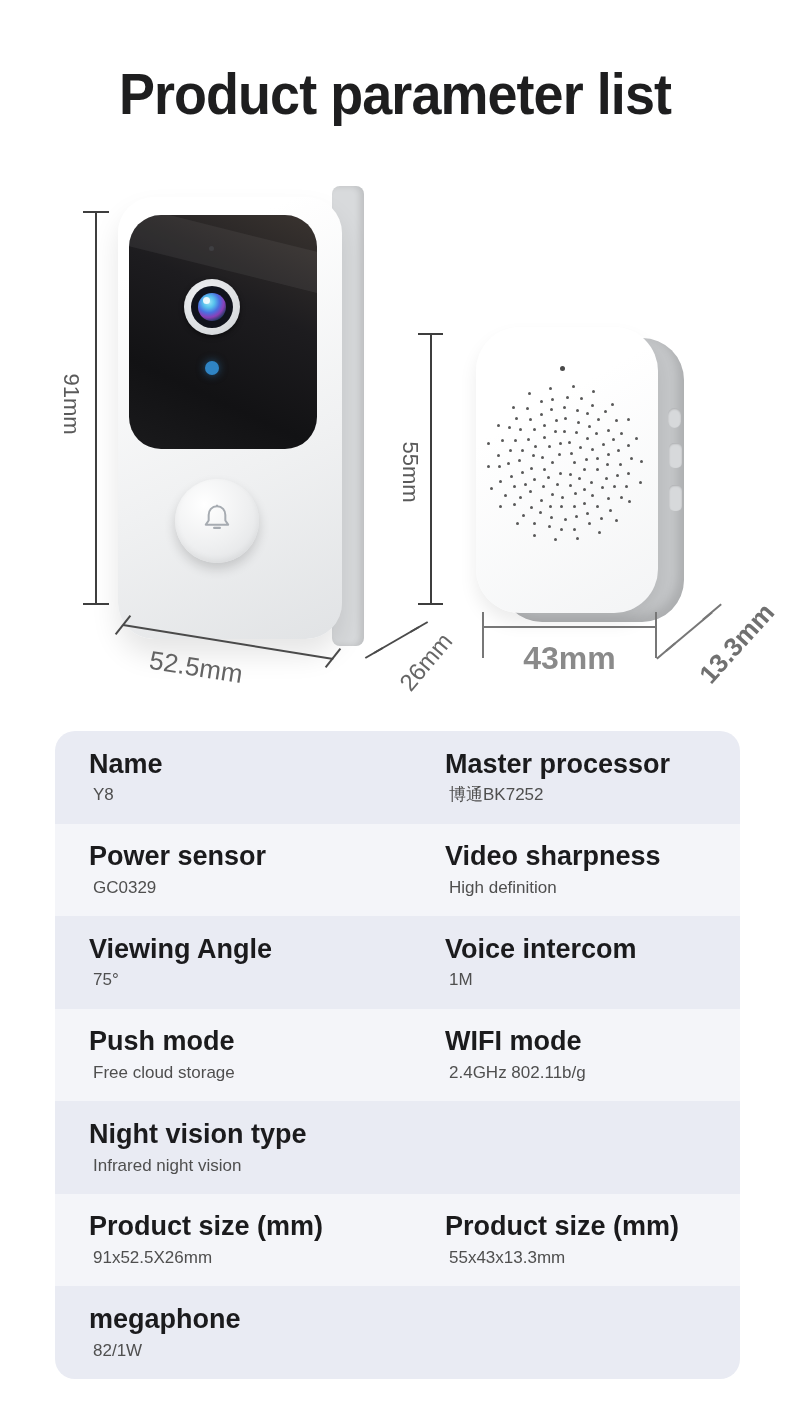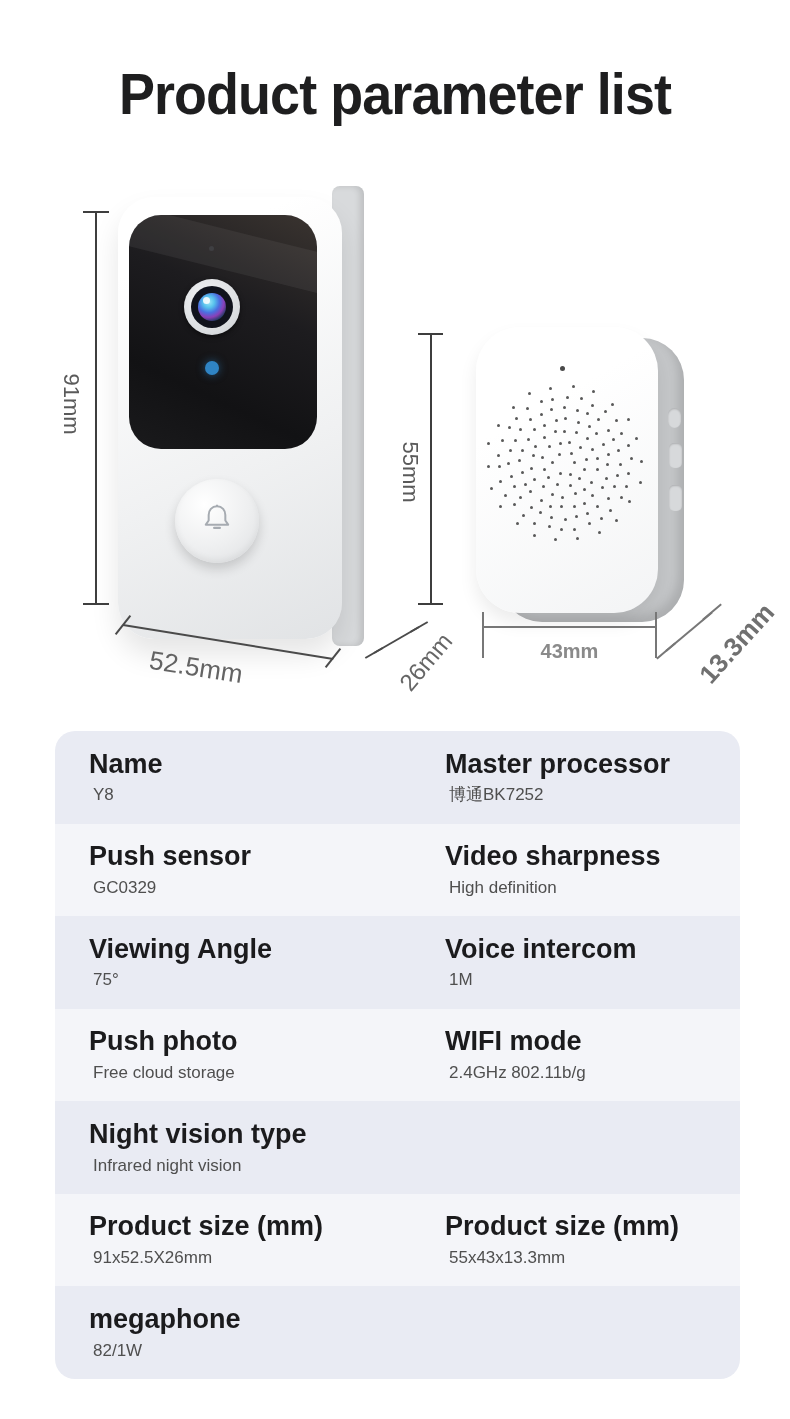--- a/index.html
+++ b/index.html
@@ -82,21 +82,21 @@
   .d26-label { left:389px; top:648px; width:74px; font-size:24px; color:#666; transform:rotate(-50deg); }
 
   .d55-line { left:430px; top:334px; width:2px; height:270px; }
   .d55-cap1 { left:418px; top:333px; width:25px; height:2px; }
   .d55-cap2 { left:418px; top:603px; width:25px; height:2px; }
   .d55-label { left:374px; top:459px; width:72px; }
 
   .d43-line { left:483px; top:626px; width:173px; height:2px; }
   .d43-t1 { left:482px; top:612px; width:2px; height:46px; }
   .d43-t2 { left:655px; top:612px; width:2px; height:46px; }
-  .d43-label { left:483px; top:640px; width:173px; font-size:20px; font-weight:700; color:#8a8a8a; }
+  .d43-label { left:483px; top:640px; width:173px; font-size:32px; font-weight:700; color:#8a8a8a; }
 
   .d13-line { left:666px; top:650px; width:60px; height:2px; transform:rotate(-40deg); transform-origin:0 50%; }
   .d13-t1 { left:665px; top:639px; width:2px; height:24px; background:#777; transform:rotate(50deg); }
   .d13-t2 { left:711px; top:600px; width:2px; height:24px; background:#777; transform:rotate(50deg); }
   .d13-label { left:685px; top:628px; width:104px; font-size:26px; font-weight:600; color:#707070; transform:rotate(-48deg); }
 
   
   .spec-table { position:absolute; left:55px; top:731px; width:685px; height:648px;
                 border-radius:20px; overflow:hidden; display:flex; flex-direction:column; }
   .row { flex:1; display:flex; }
@@ -324,41 +324,41 @@
           <div class="lab">Name</div>
           <div class="val">Y8</div>
         </div>
       <div class="cell cr">
           <div class="lab">Master processor</div>
           <div class="val">博通BK7252</div>
         </div>
     </div>
     <div class="row">
       <div class="cell cl">
-          <div class="lab">Push sensor</div>
+          <div class="lab">Power sensor</div>
           <div class="val">GC0329</div>
         </div>
       <div class="cell cr">
           <div class="lab">Video sharpness</div>
           <div class="val">High definition</div>
         </div>
     </div>
     <div class="row">
       <div class="cell cl">
           <div class="lab">Viewing Angle</div>
           <div class="val">75°</div>
         </div>
       <div class="cell cr">
           <div class="lab">Voice intercom</div>
           <div class="val">1M</div>
         </div>
     </div>
     <div class="row">
       <div class="cell cl">
-          <div class="lab">Push photo</div>
+          <div class="lab">Push mode</div>
           <div class="val">Free cloud storage</div>
         </div>
       <div class="cell cr">
           <div class="lab">WIFI mode</div>
           <div class="val">2.4GHz 802.11b/g</div>
         </div>
     </div>
     <div class="row">
       <div class="cell cl">
           <div class="lab">Night vision type</div>

